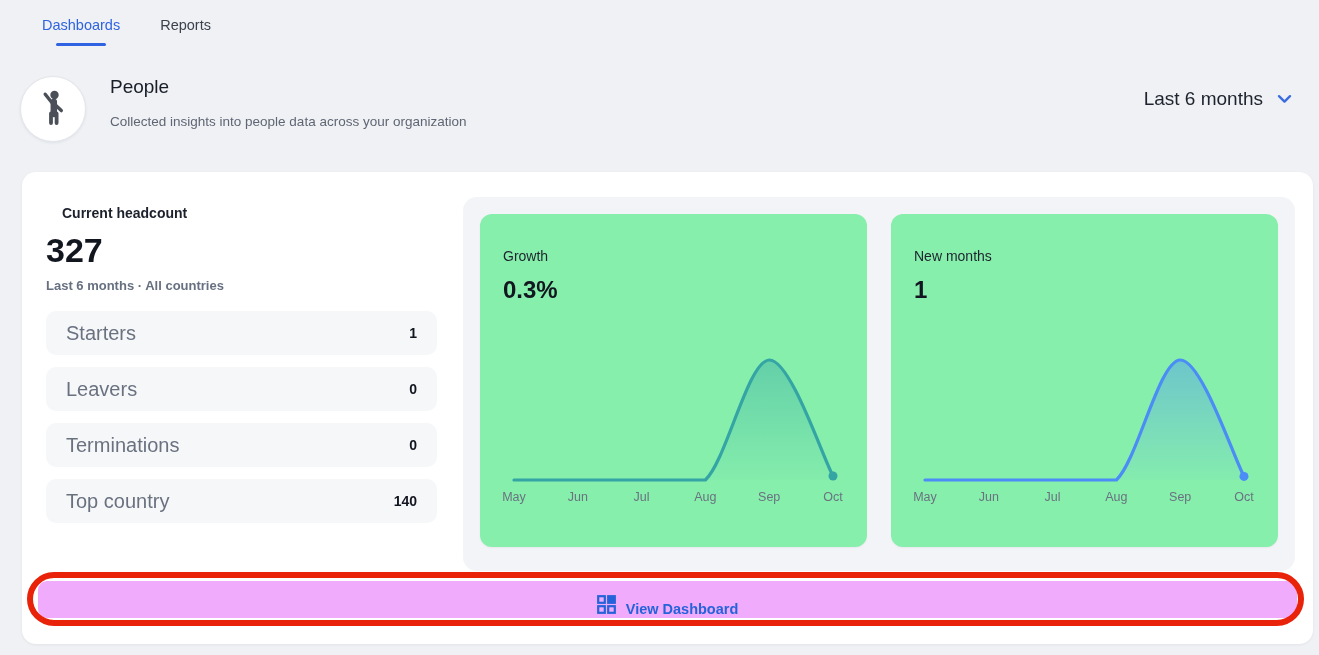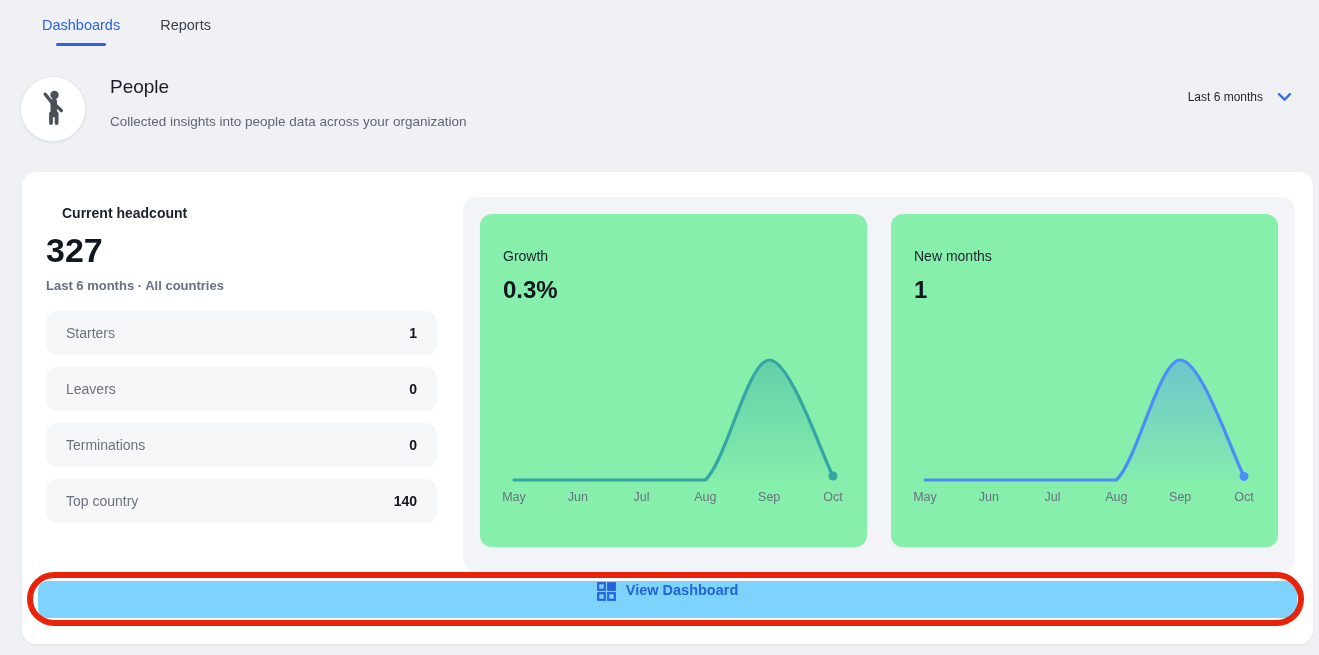--- a/index.html
+++ b/index.html
@@ -20,49 +20,49 @@
     bottom:0;width:50px;height:3px;border-radius:2px;background:#2f63e1;}
   
   .header{display:flex;align-items:flex-start;padding:30px 27px 0 20px;}
   .avatar{width:64px;height:64px;border-radius:50%;background:#fff;border:1px solid #e4e6eb;
     box-shadow:0 1px 3px rgba(16,24,40,.07);display:flex;align-items:center;justify-content:center;flex:none;}
   .header-text{margin-left:24px;}
   .page-title{font-size:19px;font-weight:400;color:#181d27;margin-top:0;}
   .page-subtitle{font-size:13.5px;color:#5f6673;margin-top:16px;}
   .spacer{flex:1;}
   .period{display:flex;align-items:center;gap:14px;margin-top:12px;cursor:pointer;}
-  .period-label{font-size:12px;font-weight:500;color:#1e232d;}
+  .period-label{font-size:19px;font-weight:500;color:#1e232d;}
   
   .main-card{position:relative;margin:30px 6px 0 22px;height:472px;background:#fff;
     border-radius:14px;box-shadow:0 1px 3px rgba(16,24,40,.06);
     box-sizing:border-box;padding:25px 18px 26px 24px;}
   .card-body{display:flex;}
   
   .stats-col{width:391px;margin-right:26px;flex:none;padding-top:8px;}
   .stats-heading{font-size:14px;font-weight:600;color:#1b202b;margin-left:16px;}
   .stats-value{font-size:34px;font-weight:700;color:#12161f;margin-top:10px;}
   .stats-caption{font-size:13px;font-weight:600;color:#667080;margin-top:8px;}
   .stat-rows{margin-top:18px;display:flex;flex-direction:column;gap:12px;}
   .stat-row{height:44px;background:#f6f7f9;border-radius:10px;display:flex;align-items:center;
     justify-content:space-between;padding:0 20px;box-sizing:border-box;}
-  .stat-row-label{font-size:14px;color:#6a7280;}
+  .stat-row-label{font-size:20px;color:#6a7280;}
   .stat-row-value{font-size:14px;font-weight:700;color:#12161f;}
   
   .charts-panel{flex:1;background:#f3f4f7;border-radius:14px;height:374px;box-sizing:border-box;
     padding:17px;display:flex;justify-content:space-between;}
   .chart-card{width:387px;height:333px;background:#86efac;border-radius:12px;
     box-shadow:0 1px 2px rgba(16,24,40,.05);box-sizing:border-box;padding:34px 17px 0 23px;}
   .chart-title{font-size:14px;font-weight:500;color:#1e232d;}
   .chart-value{font-size:24px;font-weight:700;color:#12161f;margin-top:12px;}
   .chart-plot{margin-top:40px;}
   .chart-plot svg{display:block;width:100%;height:auto;font-family:"Liberation Sans",sans-serif;}
   
   .footer-row{position:relative;margin:10px -2px 0 -8px;}
-  .view-btn{height:37px;width:100%;background:#7dd3fc;border:none;border-radius:9px;
-    display:flex;align-items:flex-start;justify-content:center;gap:10px;cursor:pointer;}
+  .view-btn{height:37px;width:100%;background:#f0abfc;border:none;border-radius:9px;
+    display:flex;align-items:flex-end;justify-content:center;gap:10px;cursor:pointer;}
   .view-btn-label{font-size:14.5px;font-weight:600;color:#2563da;}
   
   .annotation-ring{position:absolute;left:5px;right:9px;top:400px;height:54px;
     border:6px solid #e8230a;border-radius:30px;box-sizing:border-box;
     pointer-events:none;z-index:5;}
 </style>
 </head>
 <body>
 
 <div class="tabs">

